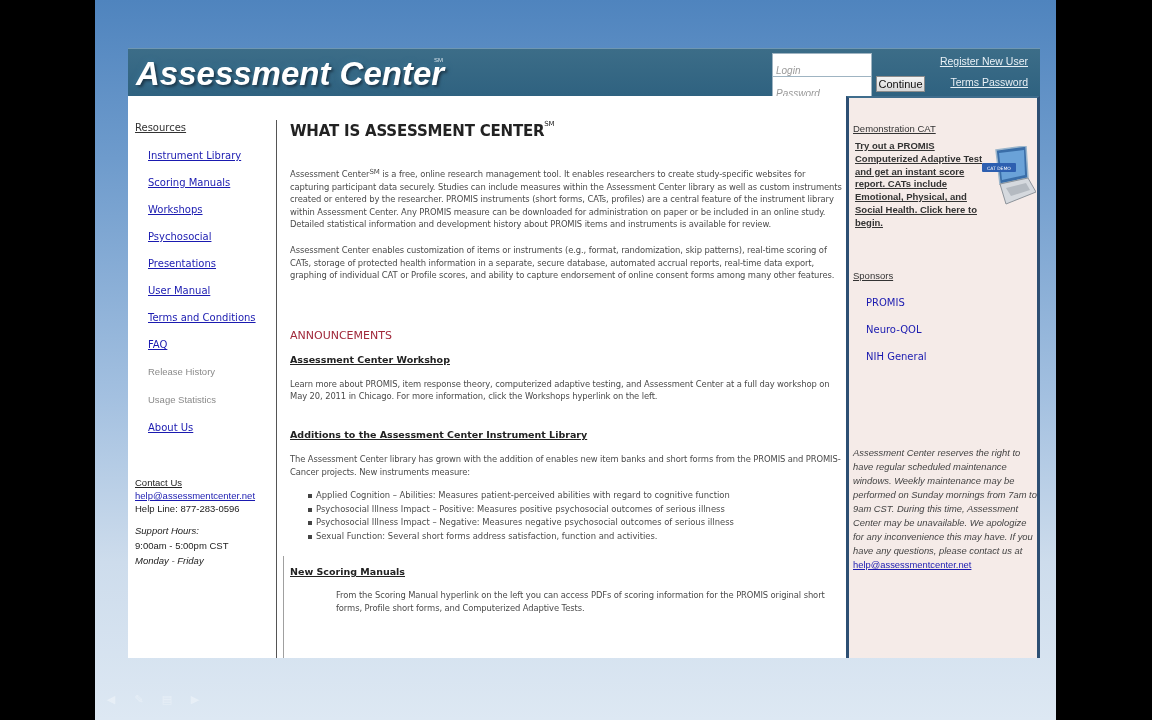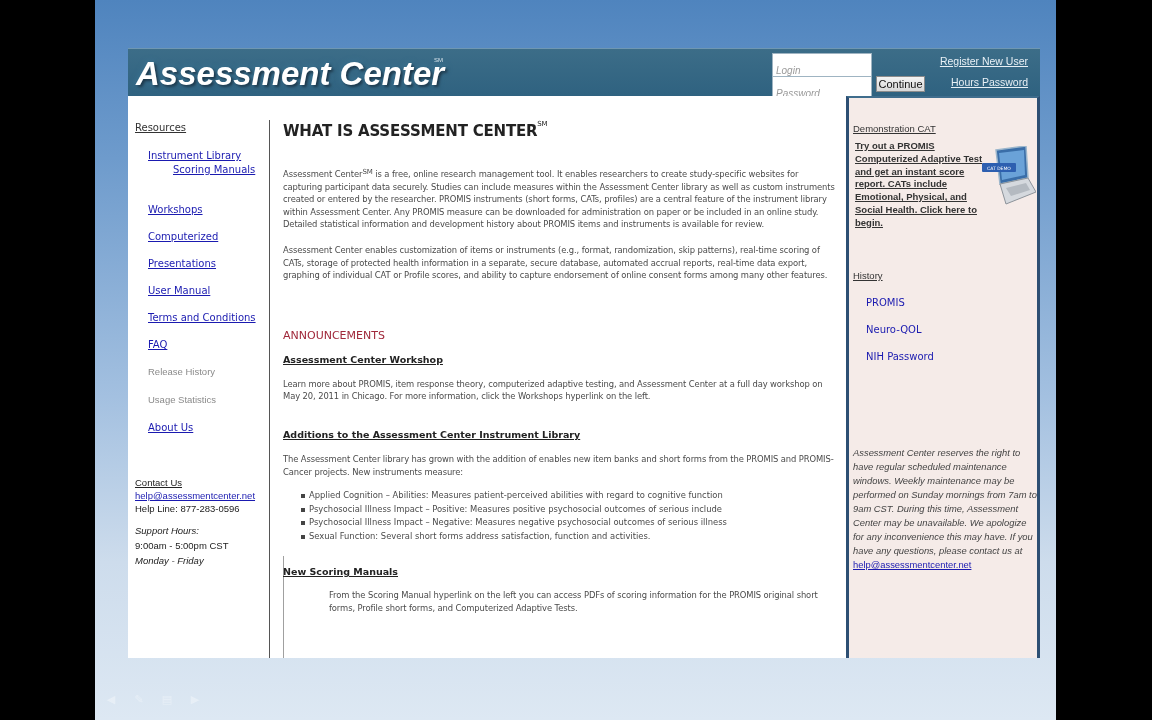--- a/index.html
+++ b/index.html
@@ -63,21 +63,21 @@
     color: #1a1ab0; white-space: nowrap;
   }
   .nav-item.disabled { color: #8a8a8a; text-decoration: none; font-family: Liberation Sans, sans-serif; }
   .contact { position: absolute; left: 7px; font-family: "Liberation Sans", sans-serif; font-size: 9.5px; color: #222; white-space: nowrap; }
   .contact.link { color: #1a1ab0; text-decoration: underline; }
   .contact.u { text-decoration: underline; }
   .contact.i { font-style: italic; }
 
   
   .main {
-    position: absolute; left: 141px; top: 48px; width: 578px; height: 460px; background: #fff;
+    position: absolute; left: 148px; top: 48px; width: 578px; height: 460px; background: #fff;
   }
   .main-rule-l { position: absolute; left: 0; top: 24px; width: 1px; height: 540px; background: #555; }
   .main-rule-r { position: absolute; left: 578px; top: 24px; width: 1px; height: 540px; background: #555; }
   .main-inner { position: absolute; left: 14px; top: 26px; width: 556px; }
   .title { font-size: 15px; font-weight: bold; color: #222; letter-spacing: -0.2px; white-space: nowrap; }
   .title sup, .para sup { font-size: 7px; font-weight: normal; vertical-align: top; position: relative; top: -2px; }
   .para { font-size: 8.4px; line-height: 12.6px; color: #4a4a4a; letter-spacing: -0.1px; }
   .announce { font-size: 11px; color: #a0283a; }
   .ann-head { font-size: 9.5px; font-weight: bold; color: #222; text-decoration: underline; }
   .bullets { list-style: none; padding-left: 26px; }
@@ -113,29 +113,29 @@
 
 <div class="page">
 
   <div class="header">
     <div class="logo">Assessment Center</div>
     <div class="logo-sm">SM</div>
     <input class="login-input" style="left: 644px; top: 4px;" placeholder="Login">
     <input class="login-input" style="left: 644px; top: 27px;" type="password" placeholder="Password">
     <div class="continue-btn">Continue</div>
     <div class="hdr-link" style="top:6px;">Register New User</div>
-    <div class="hdr-link" style="top:27px;">Hours Password</div>
+    <div class="hdr-link" style="top:27px;">Terms Password</div>
   </div>
 
   <div class="left-col">
     <div class="res-head">Resources</div>
     <div class="nav-item" style="top:54px;">Instrument Library</div>
-    <div class="nav-item" style="top:68px;margin-left:25px;">Scoring Manuals</div>
+    <div class="nav-item" style="top:81px;">Scoring Manuals</div>
     <div class="nav-item" style="top:108px;">Workshops</div>
-    <div class="nav-item" style="top:135px;">Computerized</div>
+    <div class="nav-item" style="top:135px;">Psychosocial</div>
     <div class="nav-item" style="top:162px;">Presentations</div>
     <div class="nav-item" style="top:189px;">User Manual</div>
     <div class="nav-item" style="top:216px;">Terms and Conditions</div>
     <div class="nav-item" style="top:243px;">FAQ</div>
     <div class="nav-item disabled" style="top:270px; font-size:9.5px;">Release History</div>
     <div class="nav-item disabled" style="top:298px; font-size:9.5px;">Usage Statistics</div>
     <div class="nav-item" style="top:326px;">About Us</div>
 
     <div class="contact u" style="top:381px;">Contact Us</div>
     <div class="contact link" style="top:394px;">help@assessmentcenter.net</div>
@@ -157,21 +157,21 @@
 
       <div class="announce" style="margin-top:47px;">ANNOUNCEMENTS</div>
 
       <div class="ann-head" style="margin-top:12px;">Assessment Center Workshop</div>
       <div class="para" style="margin-top:13px;">Learn more about PROMIS, item response theory, computerized adaptive testing, and Assessment Center at a full day workshop on May 20, 2011 in Chicago. For more information, click the Workshops hyperlink on the left.</div>
 
       <div class="ann-head" style="margin-top:26px;">Additions to the Assessment Center Instrument Library</div>
       <div class="para" style="margin-top:13px;">The Assessment Center library has grown with the addition of enables new item banks and short forms from the PROMIS and PROMIS-Cancer projects. New instruments measure:</div>
       <ul class="bullets" style="margin-top:11px;">
         <li>Applied Cognition – Abilities: Measures patient-perceived abilities with regard to cognitive function</li>
-        <li>Psychosocial Illness Impact – Positive: Measures positive psychosocial outcomes of serious include</li>
+        <li>Psychosocial Illness Impact – Positive: Measures positive psychosocial outcomes of serious illness</li>
         <li>Psychosocial Illness Impact – Negative: Measures negative psychosocial outcomes of serious illness</li>
         <li>Sexual Function: Several short forms address satisfaction, function and activities.</li>
       </ul>
 
       <div class="ann-head" style="margin-top:23px;">New Scoring Manuals</div>
       <div class="para" style="margin-top:12px;margin-left:46px;">From the Scoring Manual hyperlink on the left you can access PDFs of scoring information for the PROMIS original short forms, Profile short forms, and Computerized Adaptive Tests.</div>
     </div>
   </div>
 
   <div class="right-col">
@@ -179,24 +179,24 @@
     <div class="cat-text">Try out a PROMIS Computerized Adaptive Test and get an instant score report. CATs include Emotional, Physical, and Social Health. Click here to begin.</div>
     <svg class="laptop" viewBox="0 0 54 62">
       <polygon points="14,4 44,0 46,32 18,38" fill="#3a6ea8" stroke="#9bb6cc" stroke-width="1.5"></polygon>
       <polygon points="17,7 42,4 43,29 20,34" fill="#6aa2d8"></polygon>
       <polygon points="18,38 46,32 54,46 24,58" fill="#d5d9de" stroke="#8c939a" stroke-width="1"></polygon>
       <polygon points="24,42 44,37 48,44 29,50" fill="#b4bac1"></polygon>
       <rect x="0" y="17" width="34" height="9" rx="1" fill="#2d5fb0"></rect>
       <text x="17" y="23.5" font-size="4.5" fill="#fff" text-anchor="middle" font-family="DejaVu Sans, sans-serif">CAT DEMO</text>
     </svg>
 
-    <div class="r-head" style="top:172px;">History</div>
+    <div class="r-head" style="top:172px;">Sponsors</div>
     <div class="sponsor" style="top:199px;">PROMIS</div>
     <div class="sponsor" style="top:226px;">Neuro-QOL</div>
-    <div class="sponsor" style="top:253px;">NIH Password</div>
+    <div class="sponsor" style="top:253px;">NIH General</div>
 
     <div class="maint">
       <span>Assessment Center reserves the right to have regular scheduled maintenance windows. Weekly maintenance may be performed on Sunday mornings from 7am to 9am CST. During this time, Assessment Center may be unavailable. We apologize for any inconvenience this may have. If you have any questions, please contact us at</span><br>
       <a>help@assessmentcenter.net</a>
     </div>
   </div>
 </div>
 
 <div class="slide-tools">
   <span>◀</span>

